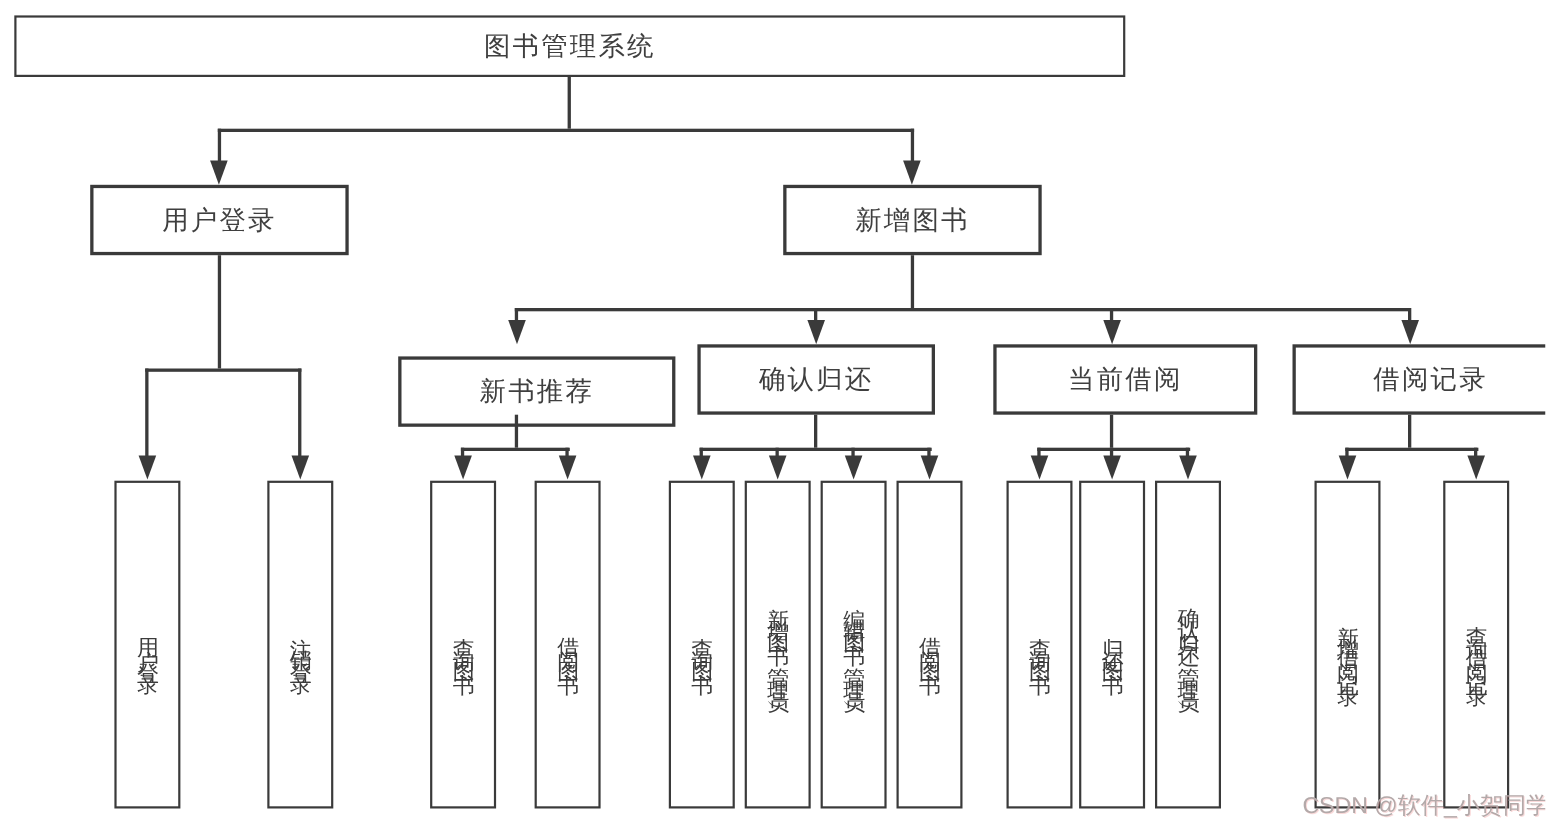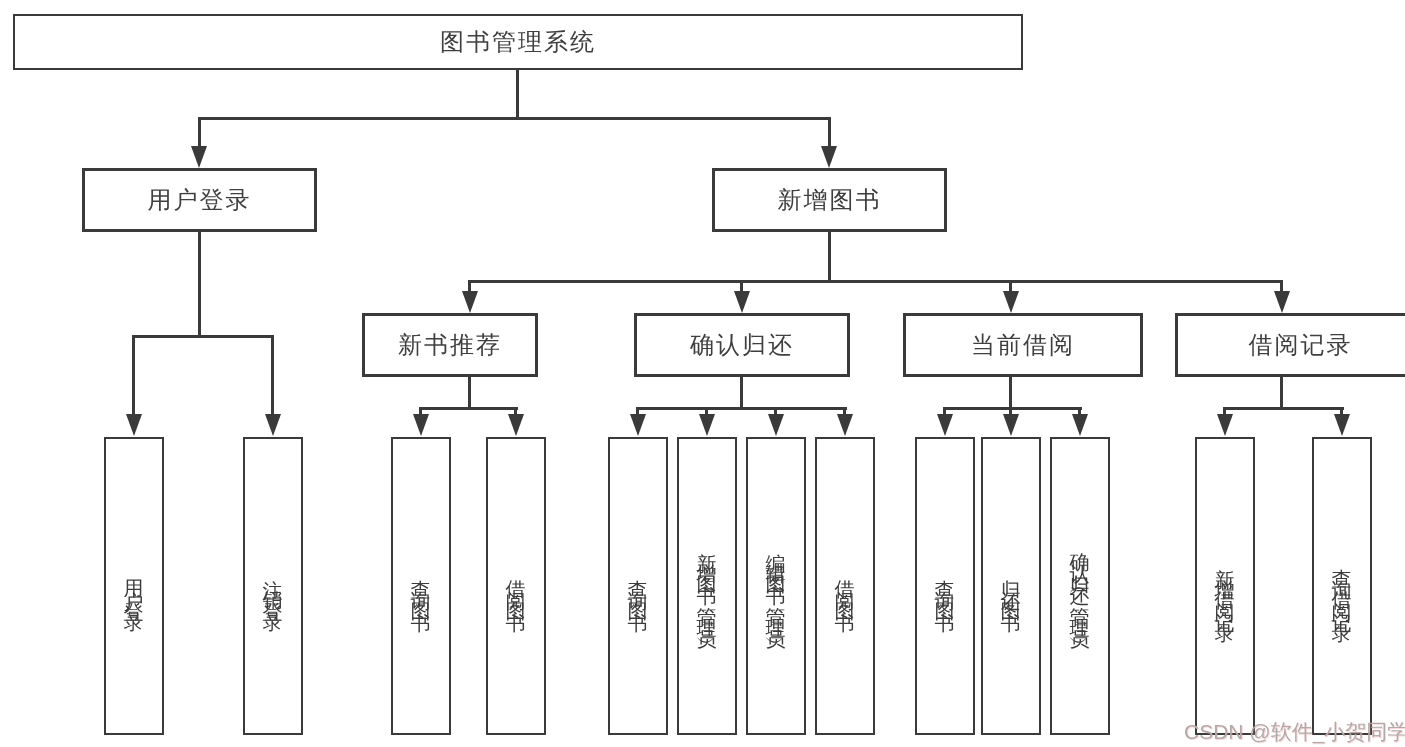--- a/index.html
+++ b/index.html
@@ -65,21 +65,21 @@
   <div class="hl" style="left:468px; top:280px; width:814px;"></div>
   <div class="vl" style="left:468px;  top:280px; height:13px;"></div>
   <div class="ah" style="left:462px;  top:291px;"></div>
   <div class="vl" style="left:740px;  top:280px; height:13px;"></div>
   <div class="ah" style="left:734px;  top:291px;"></div>
   <div class="vl" style="left:1009px; top:280px; height:13px;"></div>
   <div class="ah" style="left:1003px; top:291px;"></div>
   <div class="vl" style="left:1280px; top:280px; height:13px;"></div>
   <div class="ah" style="left:1274px; top:291px;"></div>
 
-  <div class="box" style="left:362px; top:313px; width:176px; height:64px;font-family:Liberation Serif, serif;">
+  <div class="box" style="left:362px; top:324px; width:252px; height:64px;font-family:Liberation Serif, serif;">
     <span class="hlabel">新书推荐</span>
   </div>
   <div class="box" style="left:634px; top:313px; width:216px; height:64px;">
     <span class="hlabel">确认归还</span>
   </div>
   <div class="box" style="left:903px; top:313px; width:240px; height:64px;">
     <span class="hlabel">当前借阅</span>
   </div>
   <div class="box" style="left:1175px; top:313px; width:251px; height:64px;">
     <span class="hlabel">借阅记录</span>

